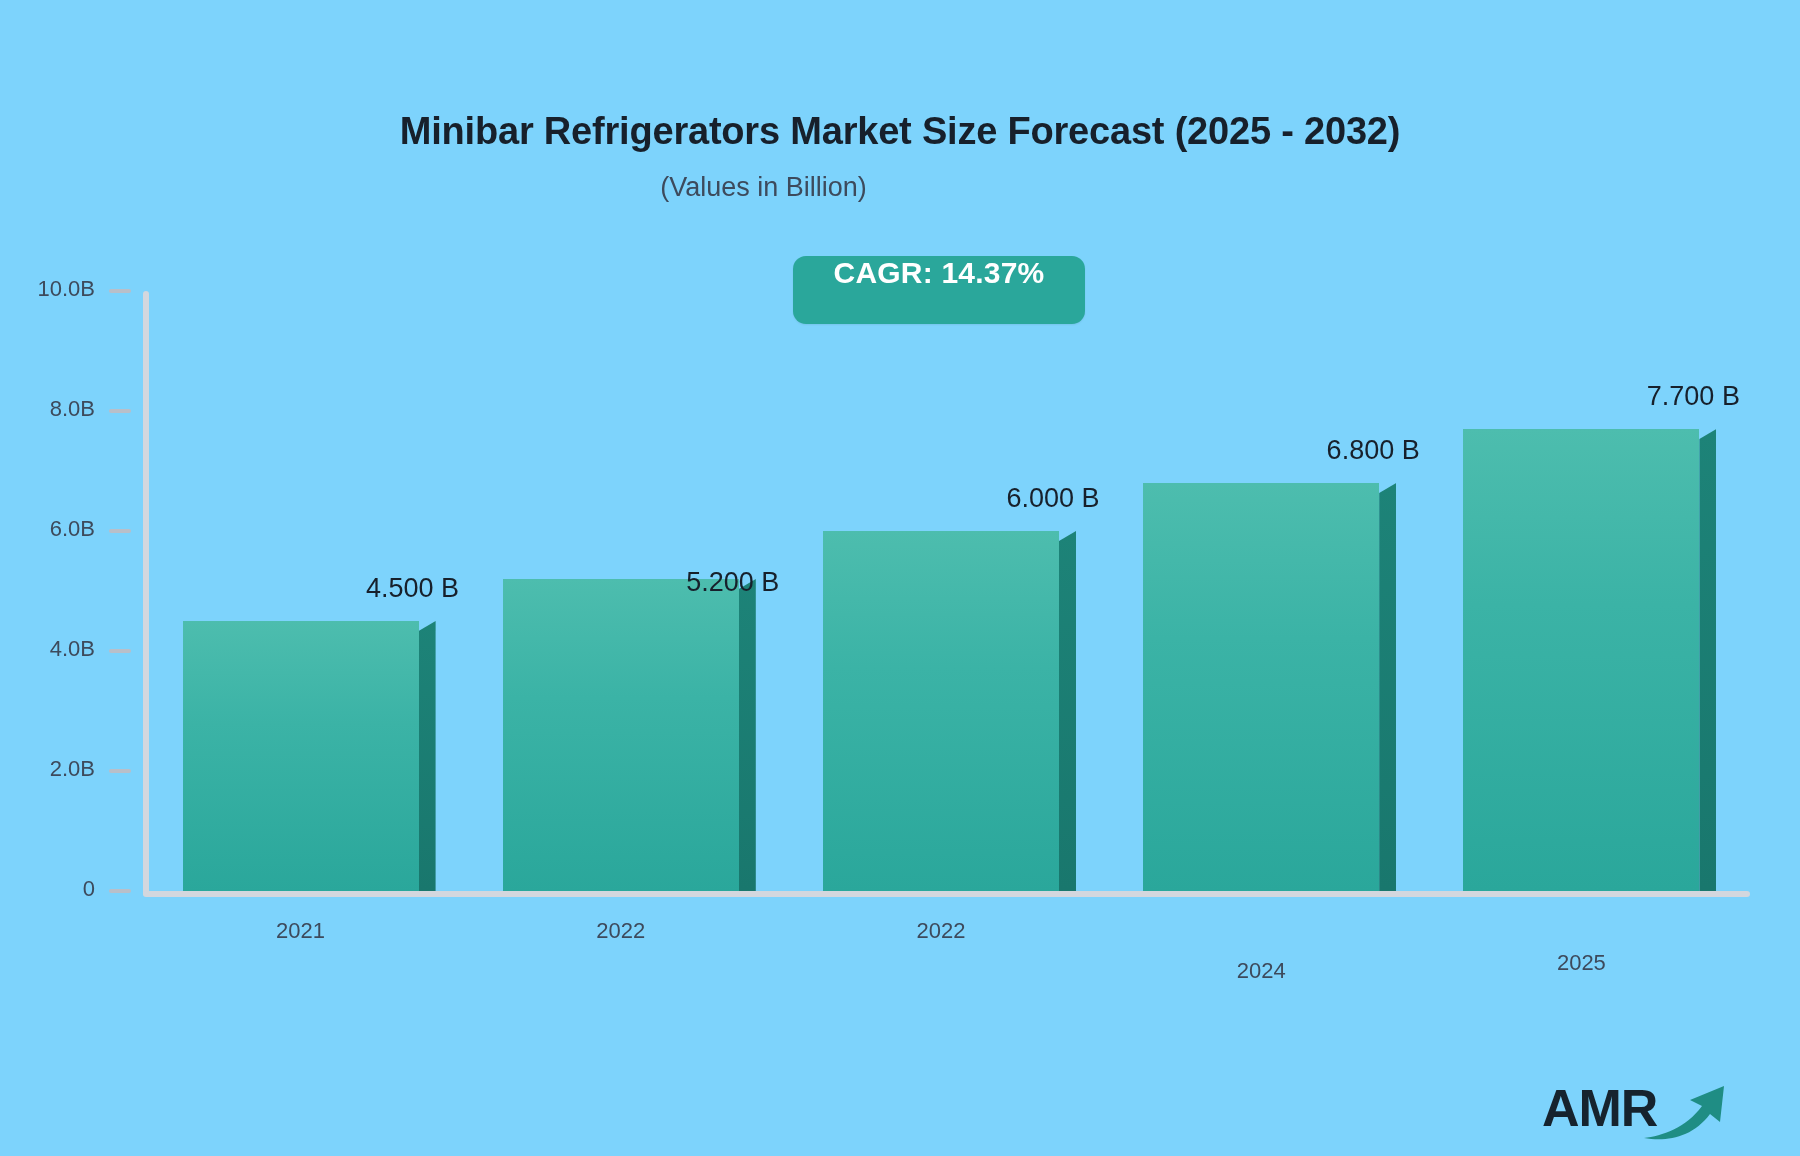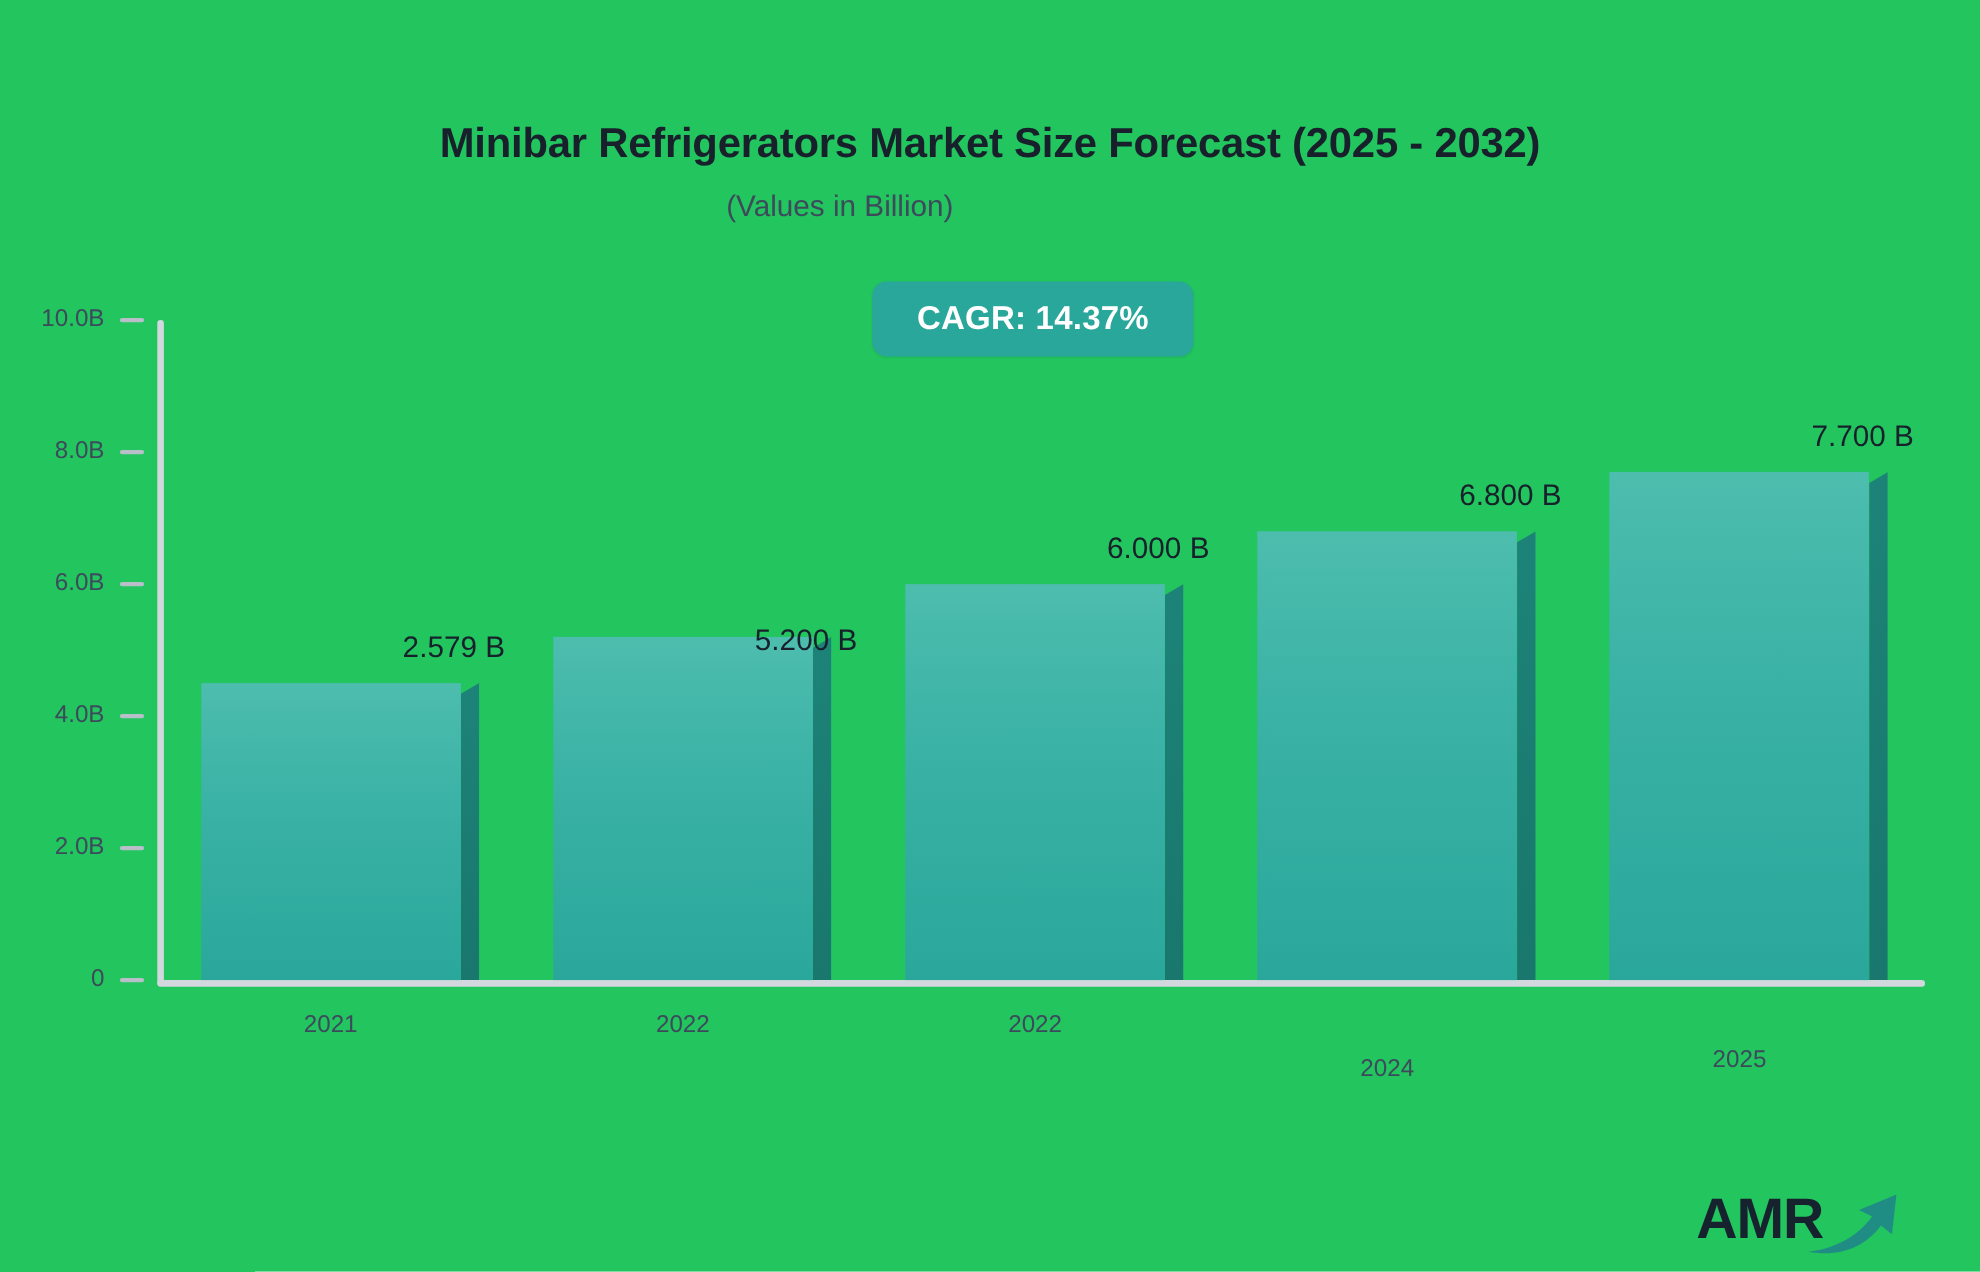--- a/index.html
+++ b/index.html
@@ -12,21 +12,21 @@
     background: #ffffff;
     font-family: "Liberation Sans", sans-serif;
     overflow: hidden;
     position: relative;
   }
 
   
   #page {
     position: absolute;
     inset: 0;
-    background: #22c55e;
+    background: #7dd3fc;
     padding-left: 40px;
   }
 
   
   #chart-title {
     position: absolute;
     top: 110px;
     left: 0;
     width: 1800px;
     text-align: center;
@@ -52,21 +52,20 @@
     top: 256px;
     left: 793px;
     width: 292px;
     height: 68px;
     border-radius: 13px;
     background: #2aa79b;
     color: #ffffff;
     font-size: 30px;
     font-weight: bold;
     display: flex;
-    align-items: center;
     justify-content: center;
     letter-spacing: 0.2px;
     box-shadow: 0 1px 2px rgba(0,0,0,0.07);
   }
 
   
   #plot {
     position: absolute;
     left: 0;
     top: 0;
@@ -226,21 +225,21 @@
         <div class="y-tick" style="top: 291px;">
           <span class="tick-label">10.0B</span>
           <span class="tick-dash"></span>
         </div>
       </div>
     <div id="bars-layer">
         <div class="bar-group" style="left: 182.6px; top: 621px; width: 253px; height: 270px;">
           <div class="bar-side" style="left: 236px; height: 270px;"></div>
           <div class="bar-face" style="width: 236px; height: 270px;"></div>
         </div>
-        <div class="bar-label" style="left: 159.1px; top: 573px;">2.579 B</div>
+        <div class="bar-label" style="left: 159.1px; top: 573px;">4.500 B</div>
         <div class="bar-group" style="left: 502.8px; top: 579px; width: 253px; height: 312px;">
           <div class="bar-side" style="left: 236px; height: 312px;"></div>
           <div class="bar-face" style="width: 236px; height: 312px;"></div>
         </div>
         <div class="bar-label" style="left: 479.3px; top: 531px; margin-top: 36px;">5.200 B</div>
         <div class="bar-group" style="left: 823px; top: 531px; width: 253px; height: 360px;">
           <div class="bar-side" style="left: 236px; height: 360px;"></div>
           <div class="bar-face" style="width: 236px; height: 360px;"></div>
         </div>
         <div class="bar-label" style="left: 799.5px; top: 483px;">6.000 B</div>

